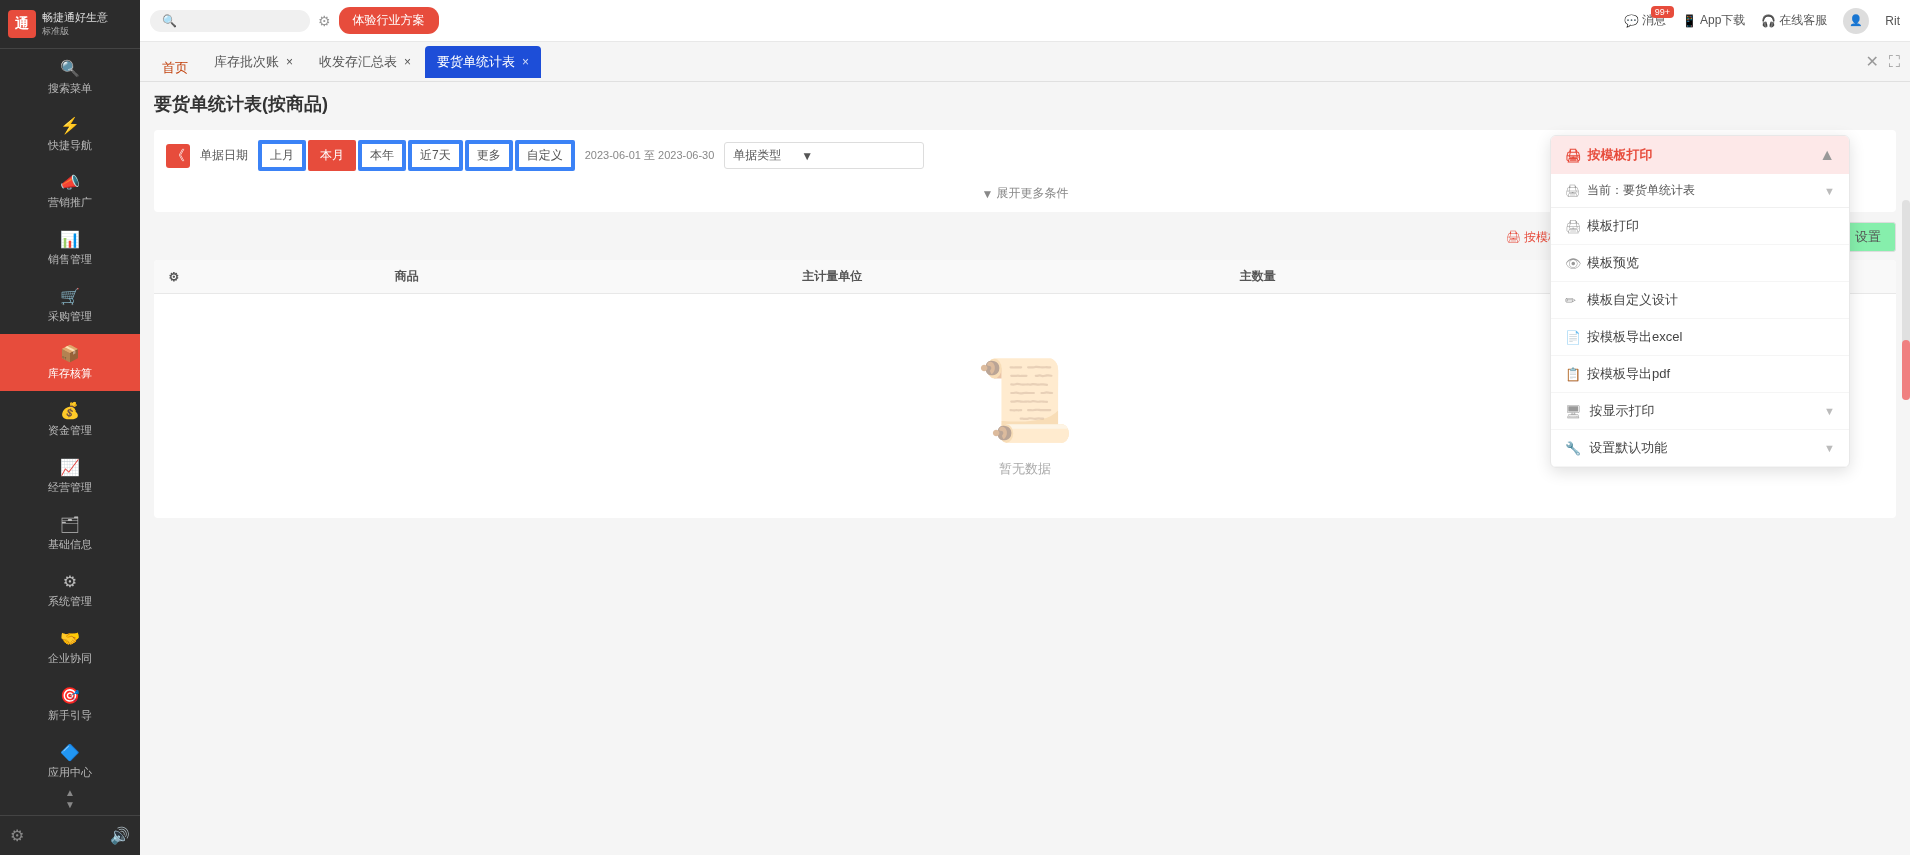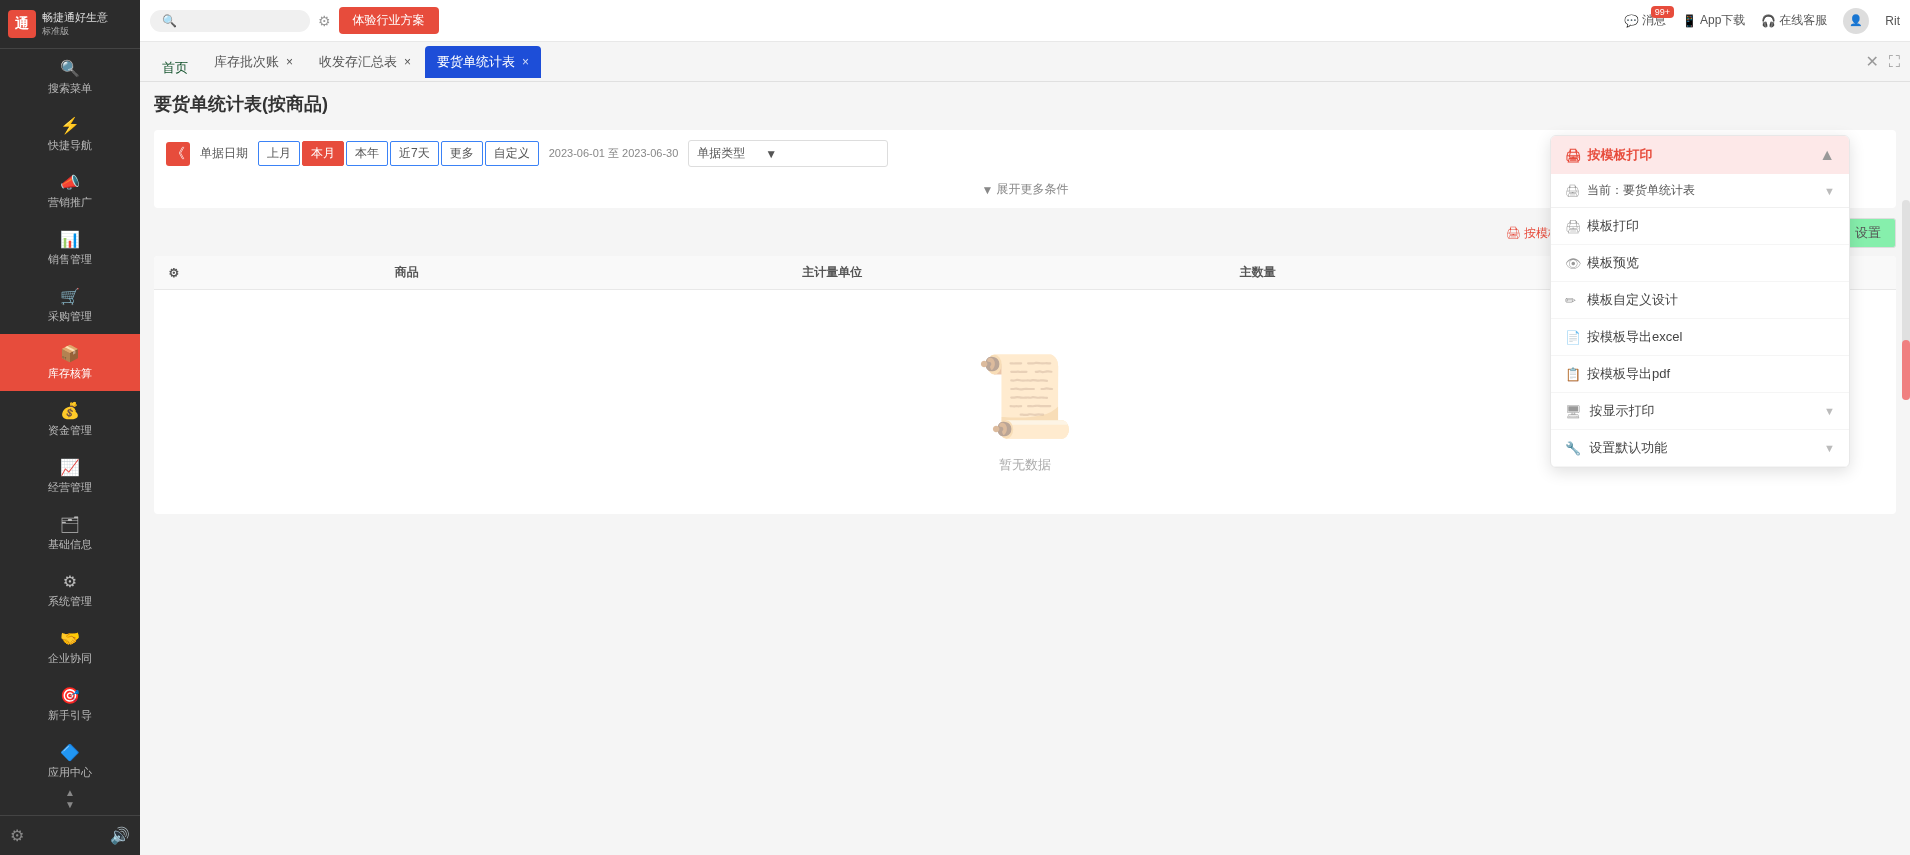--- a/index.html
+++ b/index.html
@@ -69,21 +69,21 @@
     }
     .topbar-search {
       background: #f0f0f0; border-radius: 12px;
       padding: 4px 12px; font-size: 12px; color: #999;
       display: flex; align-items: center; gap: 4px;
       width: 160px;
     }
     .topbar-gear { color: #999; cursor: pointer; font-size: 14px; }
     .topbar-trial {
       background: #e74c3c; color: white;
-      border: none; border-radius: 4px;
+      border: none; border-radius: 11px;
       padding: 5px 14px; font-size: 12px; cursor: pointer;
     }
     .topbar-spacer { flex: 1; }
     .topbar-actions { display: flex; align-items: center; gap: 16px; }
     .topbar-action { display: flex; align-items: center; gap: 3px; color: #555; font-size: 12px; cursor: pointer; position: relative; }
     .topbar-badge {
       background: #e74c3c; color: white;
       border-radius: 4px; font-size: 9px;
       padding: 1px 4px; position: absolute; top: -6px; right: -8px;
     }
@@ -101,21 +101,21 @@
       flex-shrink: 0;
     }
     .tab {
       height: 32px; display: flex; align-items: center;
       padding: 0 12px; font-size: 13px; cursor: pointer;
       border-radius: 4px 4px 0 0; background: transparent; color: #555;
       gap: 5px; position: relative;
     }
     .tab.active { background: #1d4ed8; color: white; }
     .tab-close { font-size: 12px; cursor: pointer; margin-left: 2px; }
-    .tab-home { color: #14532d; margin-top: 12px; }
+    .tab-home { color: #c2410c; margin-top: 12px; }
     .tab-close-window { font-size: 16px; cursor: pointer; color: #999; margin-left: auto; }
     .tab-resize { font-size: 16px; cursor: pointer; color: #999; margin-left: 8px; }
 
     
     .content {
       flex: 1; overflow-y: auto; background: #f5f5f5; padding: 10px 14px; position: relative;
     }
     .page-title { font-size: 18px; font-weight: bold; color: #333; margin-bottom: 14px; }
 
     
@@ -125,21 +125,21 @@
       display: flex; align-items: center; gap: 10px; flex-wrap: wrap;
     }
     .filter-expand-btn {
       width: 24px; height: 24px; background: #e74c3c;
       color: white; border: none; border-radius: 3px; cursor: pointer;
       display: flex; align-items: center; justify-content: center; font-size: 14px;
     }
     .filter-label { color: #555; font-size: 12px; white-space: nowrap; }
     .filter-date-btns { display: flex; gap: 2px; }
     .filter-date-btn {
-      padding: 3px 8px; font-size: 12px; border: 1px solid #3b82f6; background: #fff;
+      padding: 3px 8px; font-size: 12px; border: 4px solid #3b82f6; background: #fff;
       cursor: pointer; border-radius: 2px; color: #555;
     }
     .filter-date-btn.active { background: #e74c3c; color: white; border-color: #e74c3c; }
     .filter-date-range { font-size: 11px; color: #888; white-space: nowrap; }
     .filter-select {
       border: 1px solid #ddd; border-radius: 3px; padding: 4px 8px;
       font-size: 12px; color: #555; cursor: pointer; display: flex; align-items: center; gap: 20px;
       min-width: 200px; background: #fff; text-align: right;
     }
     .filter-expand-row {

